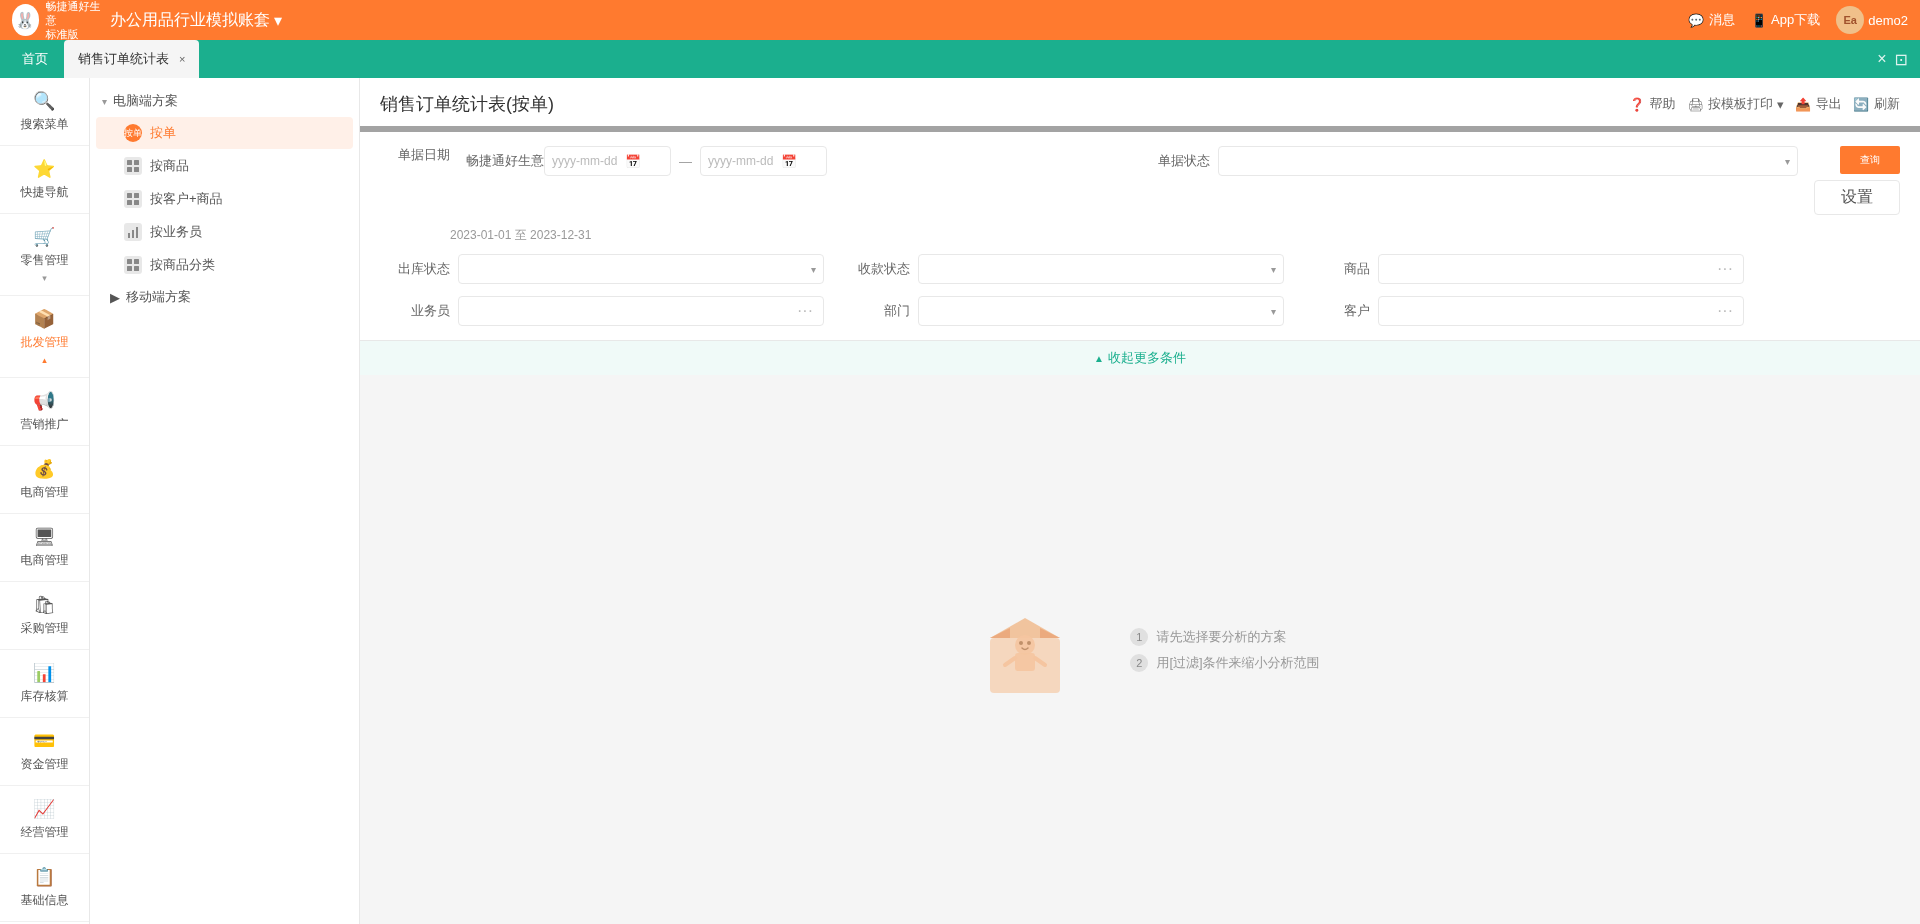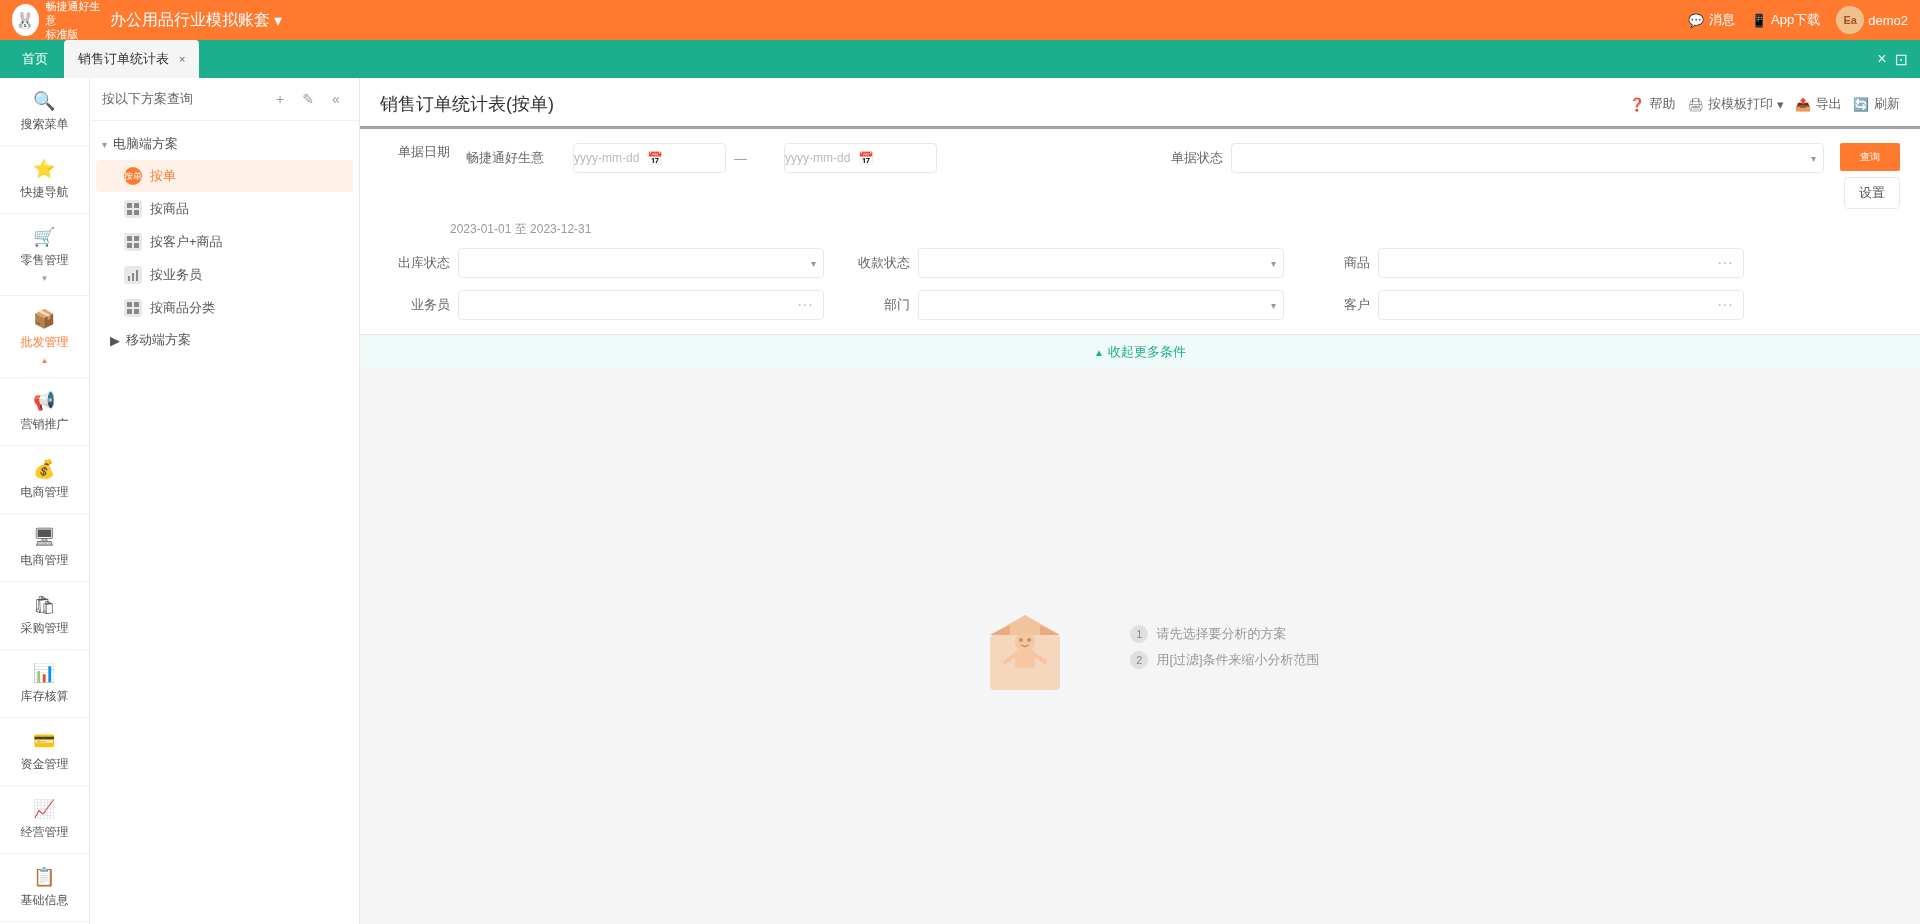--- a/index.html
+++ b/index.html
@@ -59,40 +59,40 @@
     .scheme-item { display: flex; align-items: center; gap: 8px; padding: 7px 12px 7px 28px; cursor: pointer; color: #555; font-size: 13px; border-radius: 4px; margin: 1px 6px; }
     .scheme-item.active { background: #fff0e8; color: #ff7a2f; }
     .scheme-item-icon { width: 18px; height: 18px; border-radius: 50%; background: #ff7a2f; display: flex; align-items: center; justify-content: center; color: #fff; font-size: 10px; flex-shrink: 0; }
     .scheme-item-icon.sq { background: #e8e8e8; color: #666; border-radius: 3px; font-size: 9px; }
     .scheme-subgroup-header { display: flex; align-items: center; gap: 6px; padding: 6px 12px 6px 20px; cursor: pointer; color: #555; font-size: 13px; }
 
     
     .right-panel { flex: 1; background: #f5f5f5; display: flex; flex-direction: column; overflow: hidden; }
 
     
-    .page-header { background: #fff; padding: 14px 20px 10px; display: flex; align-items: center; justify-content: space-between; border-bottom: 3px solid #a3a3a3; flex-shrink: 0; }
+    .page-header { background: #fff; padding: 14px 20px 10px; display: flex; align-items: center; justify-content: space-between; border-bottom: 6px solid #a3a3a3; flex-shrink: 0; }
     .page-title { font-size: 18px; font-weight: 500; color: #333; }
     .page-header-actions { display: flex; align-items: center; gap: 12px; }
     .header-action { display: flex; align-items: center; gap: 4px; cursor: pointer; color: #666; font-size: 13px; }
     .filter-label { color: #666; font-size: 13px; white-space: nowrap; width: 70px; text-align: right; flex-shrink: 0; }
     .date-filter { display: flex; align-items: center; gap: 6px; flex: 1; }
     .date-btn { padding: 4px 10px; border: 1px solid #e8e8e8; border-radius: 4px; background: #fff; cursor: pointer; font-size: 12px; color: #555; }
     .date-btn.active { background: #ff7a2f; color: #fff; border-color: #ff7a2f; border-radius: 12px; }
     .date-range-text { font-size: 12px; color: #999; }
     .select-wrapper { position: relative; flex: 1; }
     .select-wrapper select { width: 100%; height: 30px; border: 1px solid #e8e8e8; border-radius: 4px; padding: 0 28px 0 10px; font-size: 13px; color: #333; background: #fff; cursor: pointer; appearance: none; outline: none; }
     .select-arrow { position: absolute; right: 8px; top: 50%; transform: translateY(-50%); color: #999; font-size: 10px; pointer-events: none; }
-    .date-input { height: 30px; border: 1px solid #e8e8e8; border-radius: 4px; padding: 0 0; font-size: 13px; color: #bbb; background: #fff; width: 153px; display: flex; align-items: center; gap: 4px; margin-left: 29px; }
+    .date-input { height: 30px; border: 1px solid #e8e8e8; border-radius: 4px; padding: 0 7px; font-size: 13px; color: #bbb; background: #fff; width: 127px; display: flex; align-items: center; gap: 4px; }
     .date-input-sep { color: #999; }
     .filter-field { height: 30px; border: 1px solid #e8e8e8; border-radius: 4px; padding: 0 10px; font-size: 13px; color: #999; background: #fff; display: flex; align-items: center; justify-content: space-between; flex: 1; cursor: pointer; }
     .more-dots { color: #bbb; font-size: 16px; cursor: pointer; }
 
     .collapse-bar { display: flex; align-items: center; justify-content: center; padding: 8px 0; cursor: pointer; color: #1baf8e; font-size: 13px; gap: 4px; background: #f0faf8; border-top: 1px solid #e8e8e8; }
     .btn-query { background: #ff7a2f; color: #fff; border: none; border-radius: 2px; padding: 7px 20px; font-size: 10px; cursor: pointer; }
-    .btn-setting { background: #fff; color: #555; border: 1px solid #e8e8e8; border-radius: 4px; padding: 6px 14px; font-size: 13px; cursor: pointer; }
+    .btn-setting { background: #fff; color: #555; border: 1px solid #e8e8e8; border-radius: 4px; padding: 6px 26px; font-size: 16px; cursor: pointer; }
 
     
     .empty-state { flex: 1; display: flex; align-items: center; justify-content: center; flex-direction: column; gap: 12px; }
     .empty-tips { display: flex; flex-direction: column; gap: 8px; }
     .empty-tip { display: flex; align-items: flex-start; gap: 8px; color: #999; font-size: 13px; }
     .tip-num { width: 18px; height: 18px; border-radius: 50%; background: #e0e0e0; color: #888; font-size: 11px; display: flex; align-items: center; justify-content: center; flex-shrink: 0; }
 
     .filter-section { background: #fff; flex-shrink: 0; }
     .filter-body { padding: 14px 20px 6px; }
 
@@ -204,28 +204,20 @@
       <div class="sidebar-item">
         
         
       </div>
 
     </div>
 
     <div class="content-area">
 
       <div class="left-panel">
-        <div class="left-panel-header">
-          <span class="left-panel-title">按以下方案查询</span>
-          <div class="left-panel-actions">
-            <div class="icon-btn">+</div>
-            <div class="icon-btn">✎</div>
-            <div class="icon-btn">«</div>
-          </div>
-        </div>
         <div class="scheme-section">
           <div class="scheme-group-header">
             <span class="arrow">▾</span>
             <span>电脑端方案</span>
           </div>
           <div class="scheme-item active">
             <div class="scheme-item-icon" style="font-size:9px;">按单</div>
             <span>按单</span>
           </div>
           <div class="scheme-item">

